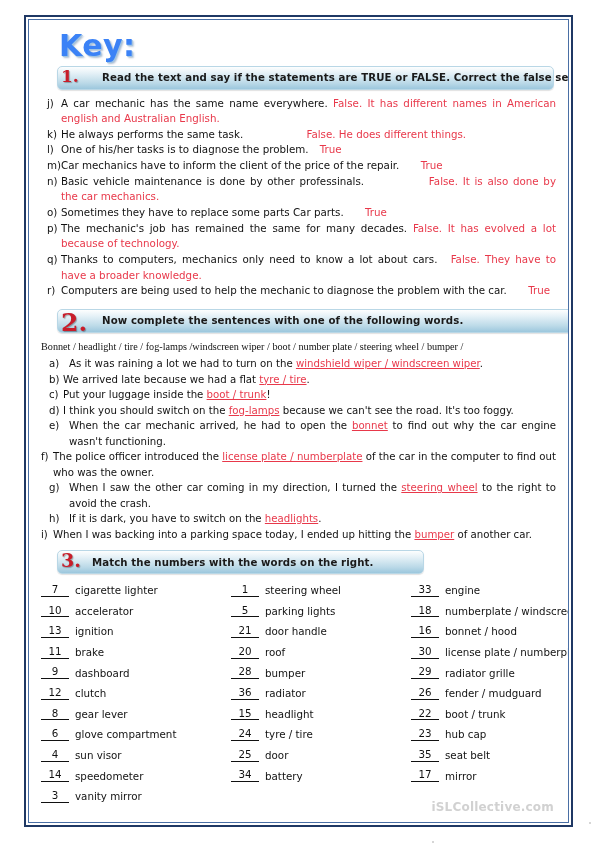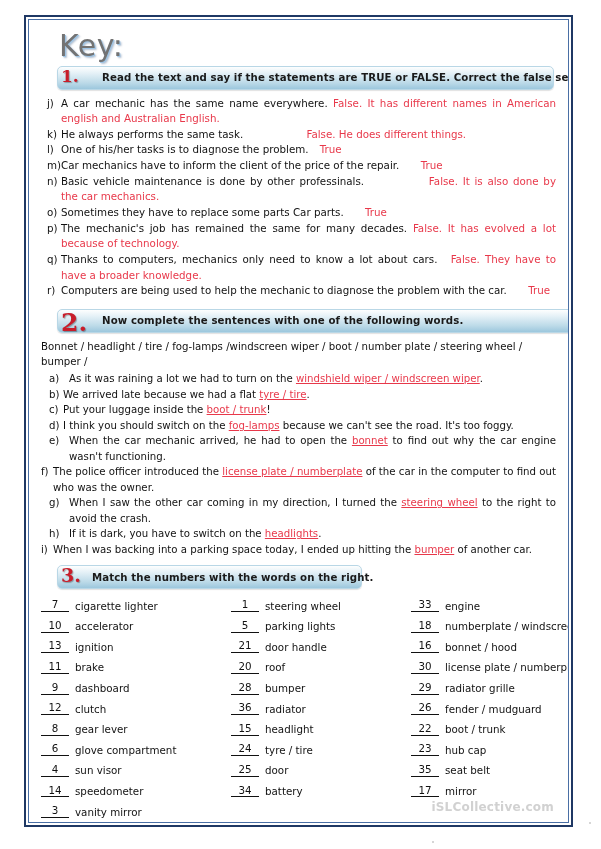--- a/index.html
+++ b/index.html
@@ -44,22 +44,22 @@
     right: 0;
     bottom: 0;
     padding: 6px 12px 0 12px;
     box-sizing: border-box;
   }
 
   
   .key-title {
     font-family: "DejaVu Sans", sans-serif;
     font-size: 30px;
-    font-weight: normal;
-    color: #737373;
+    font-weight: bold;
+    color: #3b82f6;
     letter-spacing: 0.5px;
     margin: 4px 0 4px 18px;
     text-shadow: 1px 1px 0 #9ec4e4, 2px 2px 2px rgba(30,70,120,0.35);
     line-height: 1.05;
   }
 
   
   .banner-wrap {
     position: relative;
     margin: 4px 0 6px 0;
@@ -73,21 +73,21 @@
     border-radius: 5px;
     background: linear-gradient(to bottom, #fdfefe 0%, #e5f1f7 28%, #bcdae8 72%, #9cc7dd 100%);
     border: 1px solid #b9d7e6;
     box-sizing: border-box;
     display: flex;
     align-items: center;
     box-shadow: 0 1px 1px rgba(0,0,0,0.12);
   }
   .banner-1 { width: 497px; }
   .banner-2 { width: 552px; }
-  .banner-3 { width: 305px; }
+  .banner-3 { width: 367px; }
   .banner-text {
     font-size: 10.2px;
     color: #1a1a1a;
     font-weight: bold;
     white-space: nowrap;
     margin-left: 44px;
     letter-spacing: 0.1px;
   }
   .banner-3 .banner-text { margin-left: 34px; }
   .ex-num {
@@ -129,20 +129,21 @@
   .pad-b { padding-left: 18px; }
   .pad-c { padding-left: 8px; }
   .justify { text-align: justify; }
 
   
   .wordbank {
     font-size: 10.2px;
     color: #111111;
     margin: 3px 0 2px 0;
     line-height: 1.5;
+    font-family: Liberation Serif, serif;
   }
   .ex2 .row {
     display: flex;
     font-size: 10.2px;
     color: #111111;
     line-height: 1.52;
   }
   .ex2 .lbl {
     width: 22px;
     flex: 0 0 22px;

